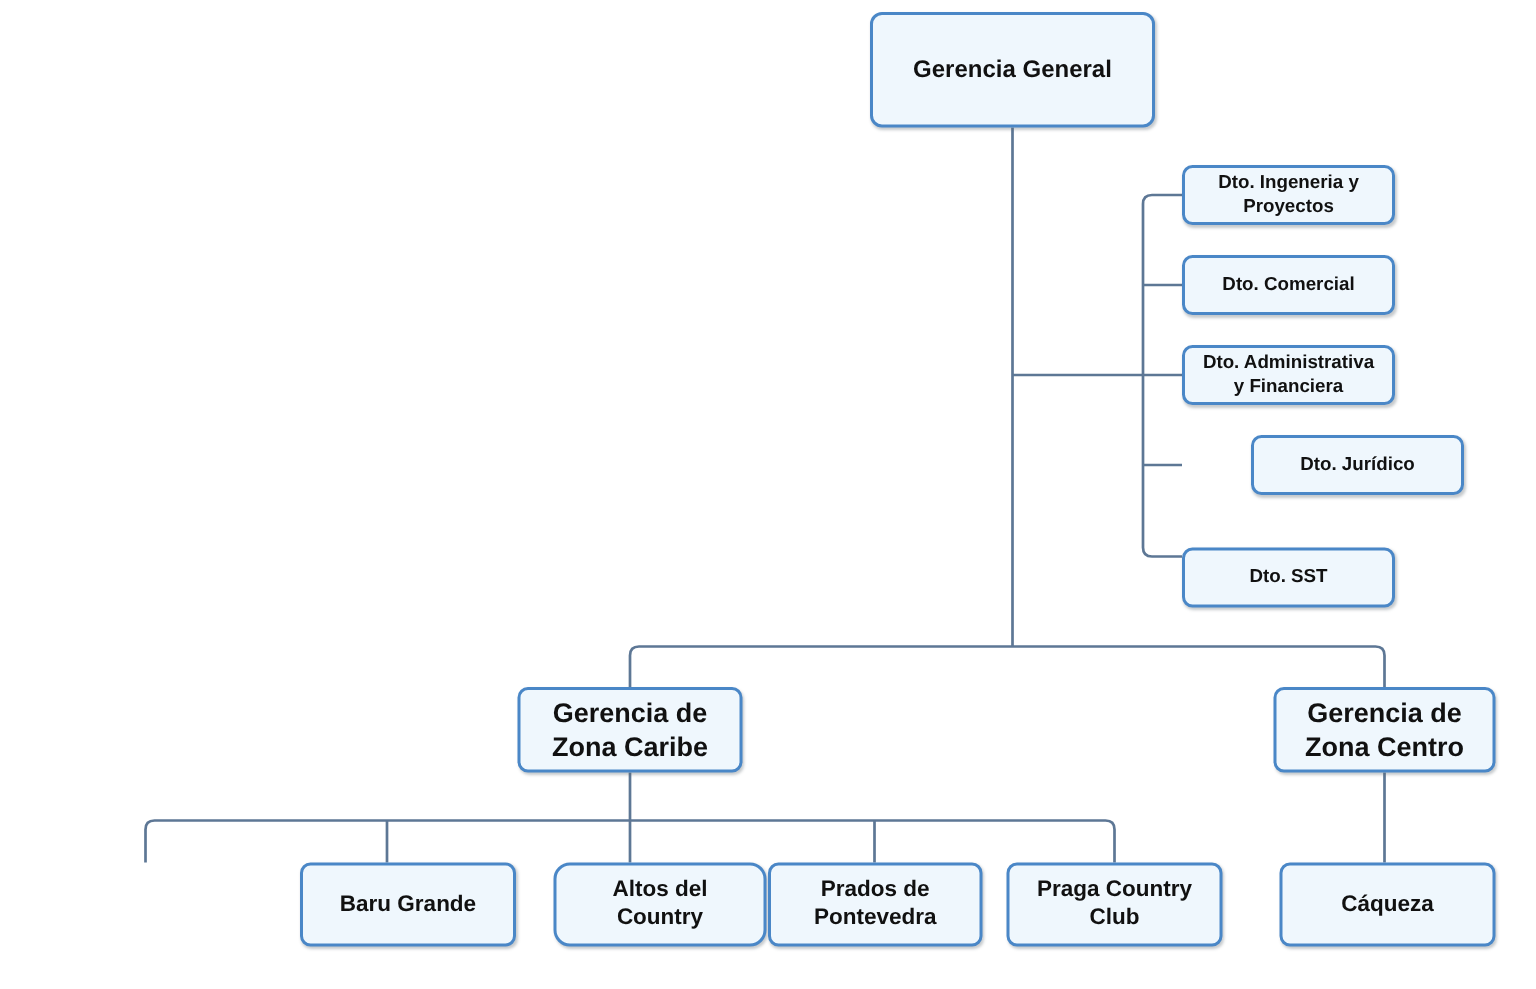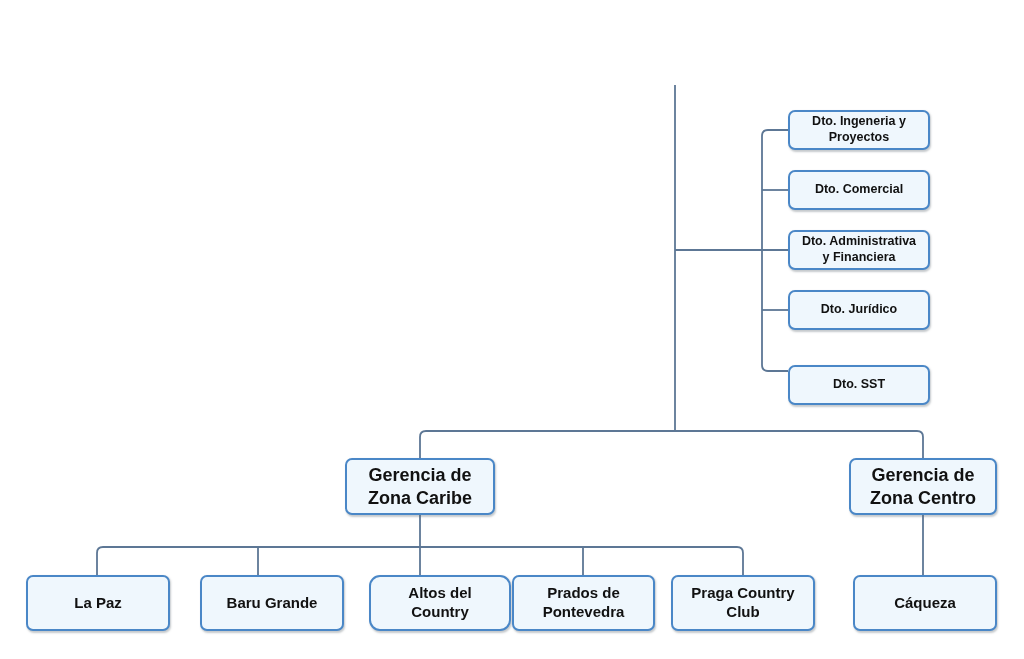--- a/index.html
+++ b/index.html
@@ -41,21 +41,21 @@
   }
   .node .lbl { white-space: pre-line; }
 
   
   .n-root    { left: 580px; top:   8px; width: 190px; height: 77px; font-size: 16px; border-width: 2.5px; border-radius: 8px; }
   
   .n-dept    { left: 788px; width: 142px; height: 40px; font-size: 12.5px; }
   .n-d0 { top: 110px; text-align: center; }
   .n-d1 { top: 170px; }
   .n-d2 { top: 230px; }
-  .n-d3 { top: 290px; }
+  .n-d3 { top: 290px; margin-left: 46px; }
   .n-d4 { top: 365px; }
   
   .n-zone    { top: 458px; height: 57px; font-size: 18px; }
   .n-z0 { left: 345px; width: 150px; }
   .n-z1 { left: 849px; width: 148px; }
   
   .n-site    { top: 575px; height: 56px; font-size: 15px; }
   .n-s0 { left:  26px; width: 144px; }
   .n-s1 { left: 200px; width: 144px; }
   .n-s2 { left: 369px; width: 142px; border-radius: 11px; }
@@ -75,20 +75,23 @@
     <path d="M762 190 L788 190"></path>
     <path d="M762 310 L788 310"></path>
     <path d="M420 458 L420 437 Q420 431 426 431 L917 431 Q923 431 923 437 L923 458"></path>
     <path d="M420 515 L420 575"></path>
     <path d="M97 575 L97 553 Q97 547 103 547 L737 547 Q743 547 743 553 L743 575"></path>
     <path d="M258 547 L258 575"></path>
     <path d="M583 547 L583 575"></path>
     <path d="M923 515 L923 575"></path>
   </svg>
 
+  <div class="node n-root">
+    <span class="lbl">Gerencia General</span>
+  </div>
 
   <div class="node n-dept n-d0">
     <span class="lbl">Dto. Ingeneria y
 Proyectos</span>
   </div>
   <div class="node n-dept n-d1">
     <span class="lbl">Dto. Comercial</span>
   </div>
   <div class="node n-dept n-d2">
     <span class="lbl">Dto. Administrativa
@@ -103,23 +106,20 @@
 
   <div class="node n-zone n-z0">
     <span class="lbl">Gerencia de
 Zona Caribe</span>
   </div>
   <div class="node n-zone n-z1">
     <span class="lbl">Gerencia de
 Zona Centro</span>
   </div>
 
-  <div class="node n-site n-s0">
-    <span class="lbl">La Paz</span>
-  </div>
   <div class="node n-site n-s1">
     <span class="lbl">Baru Grande</span>
   </div>
   <div class="node n-site n-s2">
     <span class="lbl">Altos del
 Country</span>
   </div>
   <div class="node n-site n-s3">
     <span class="lbl">Prados de
 Pontevedra</span>

